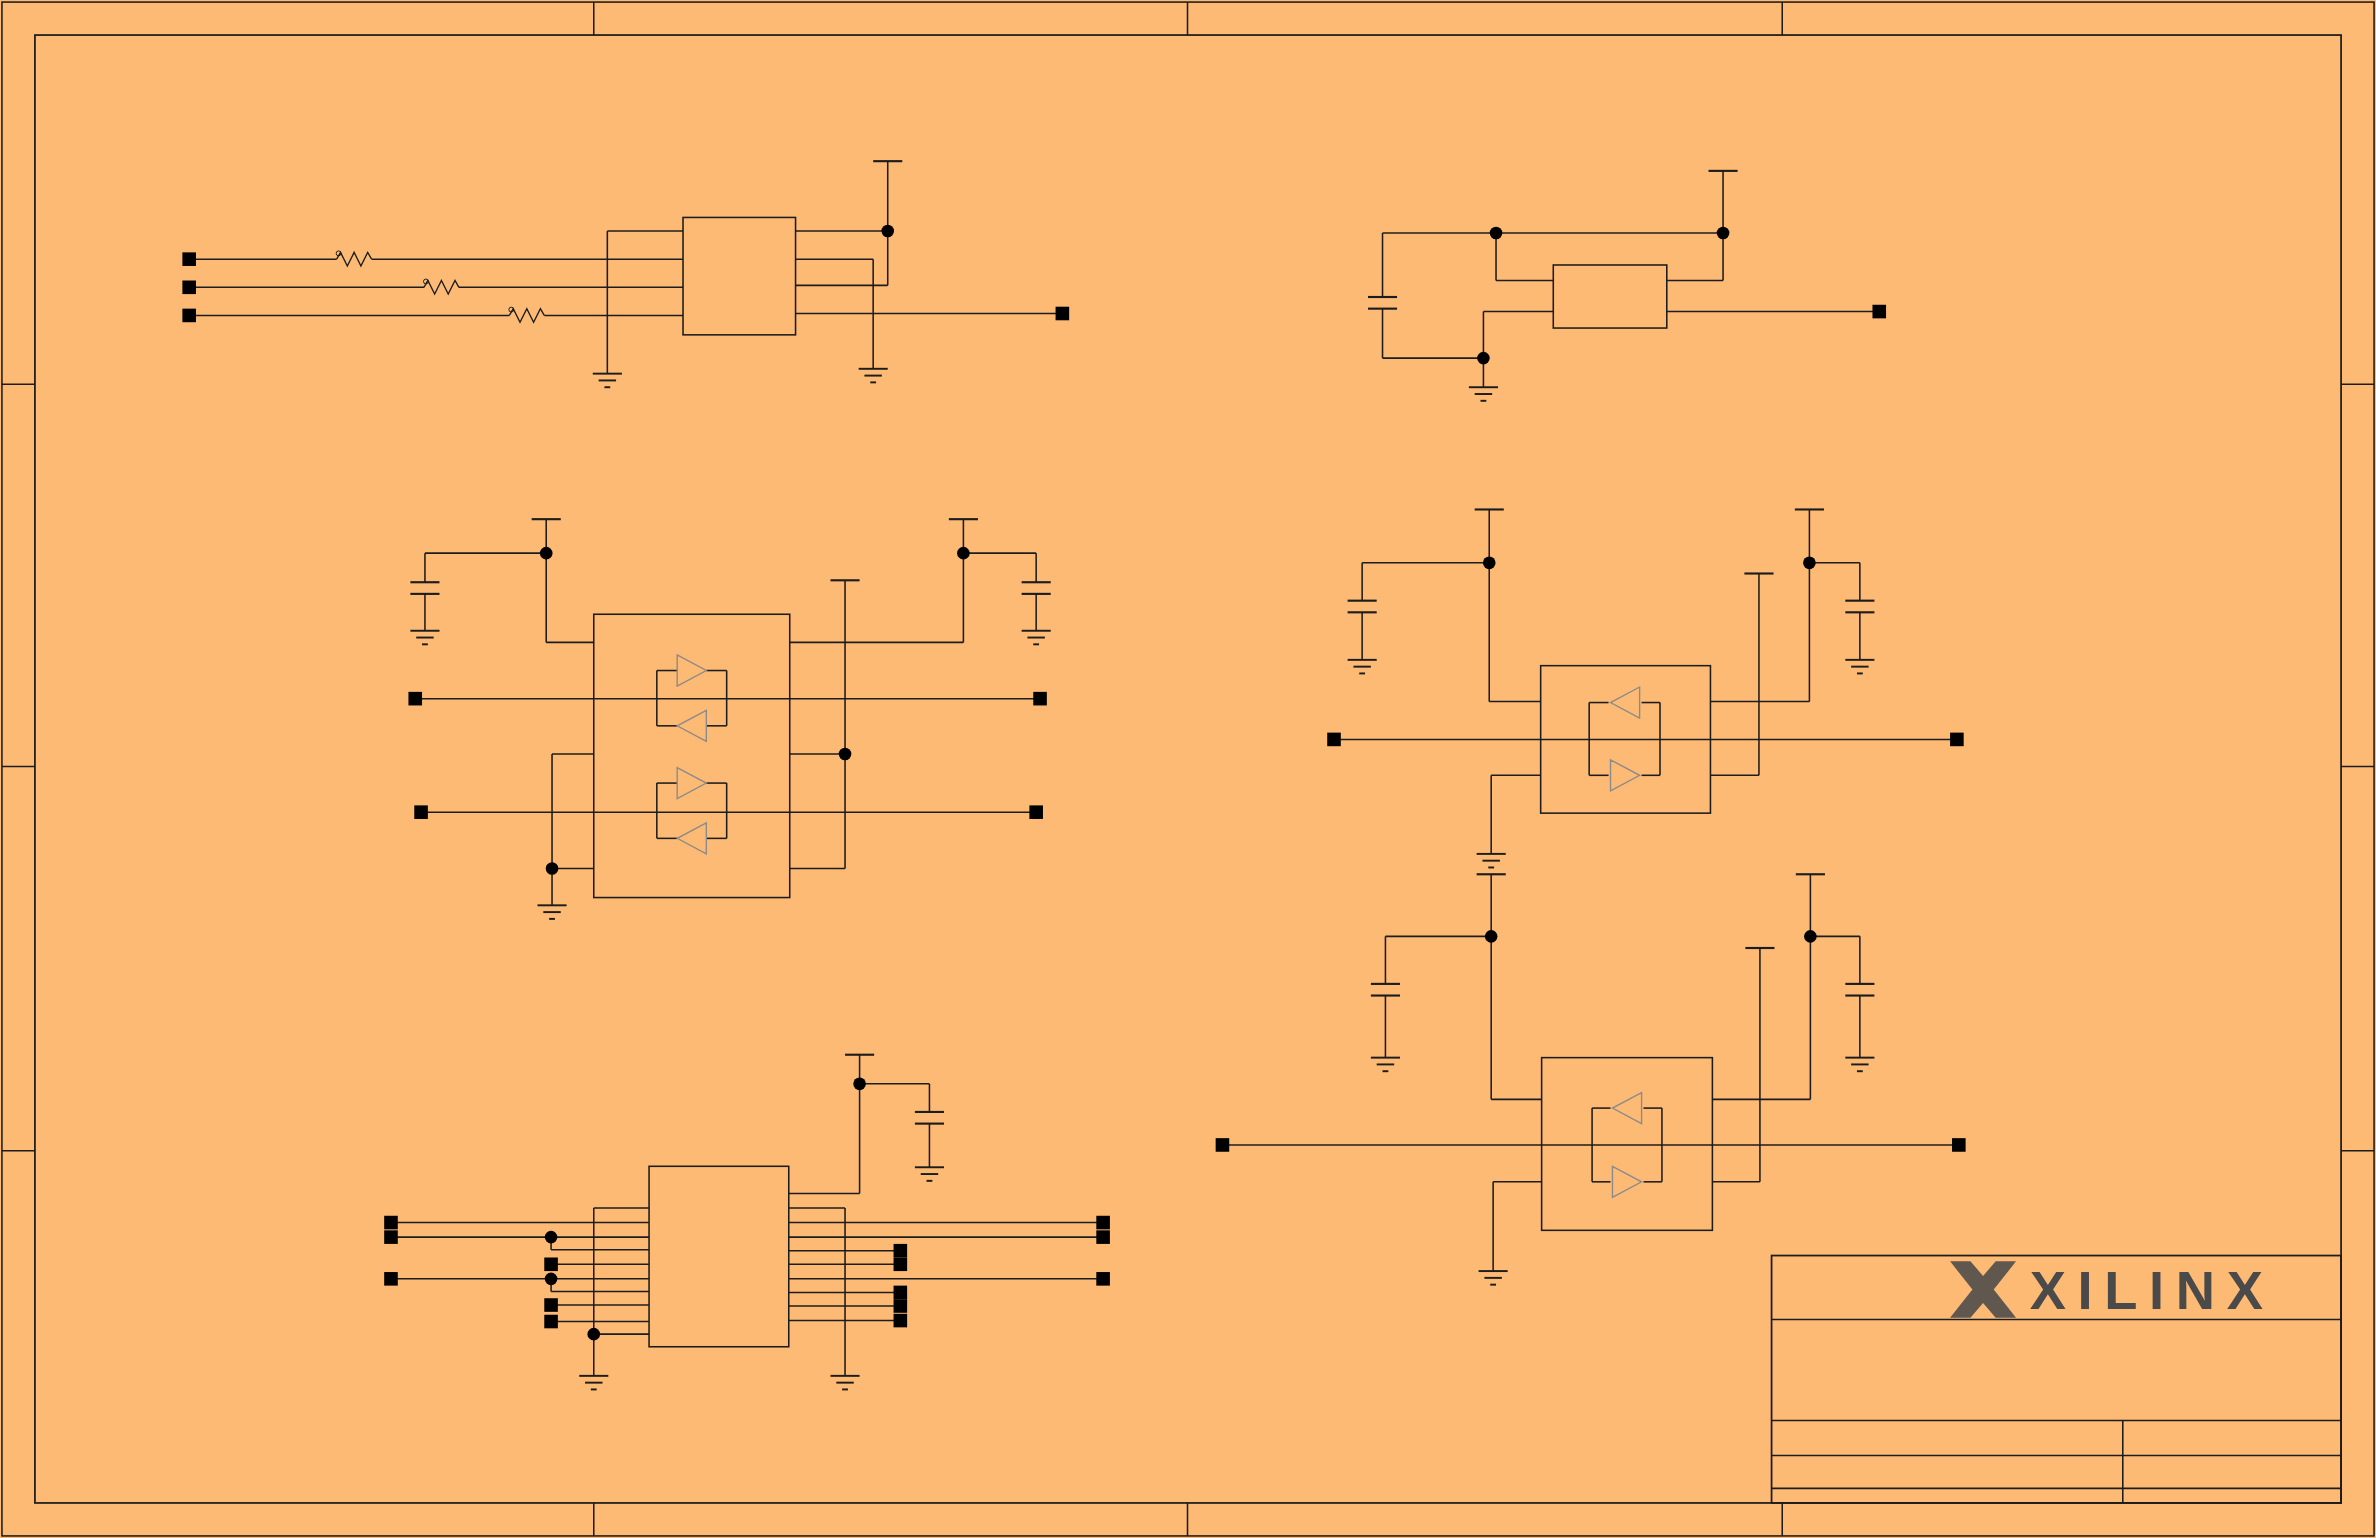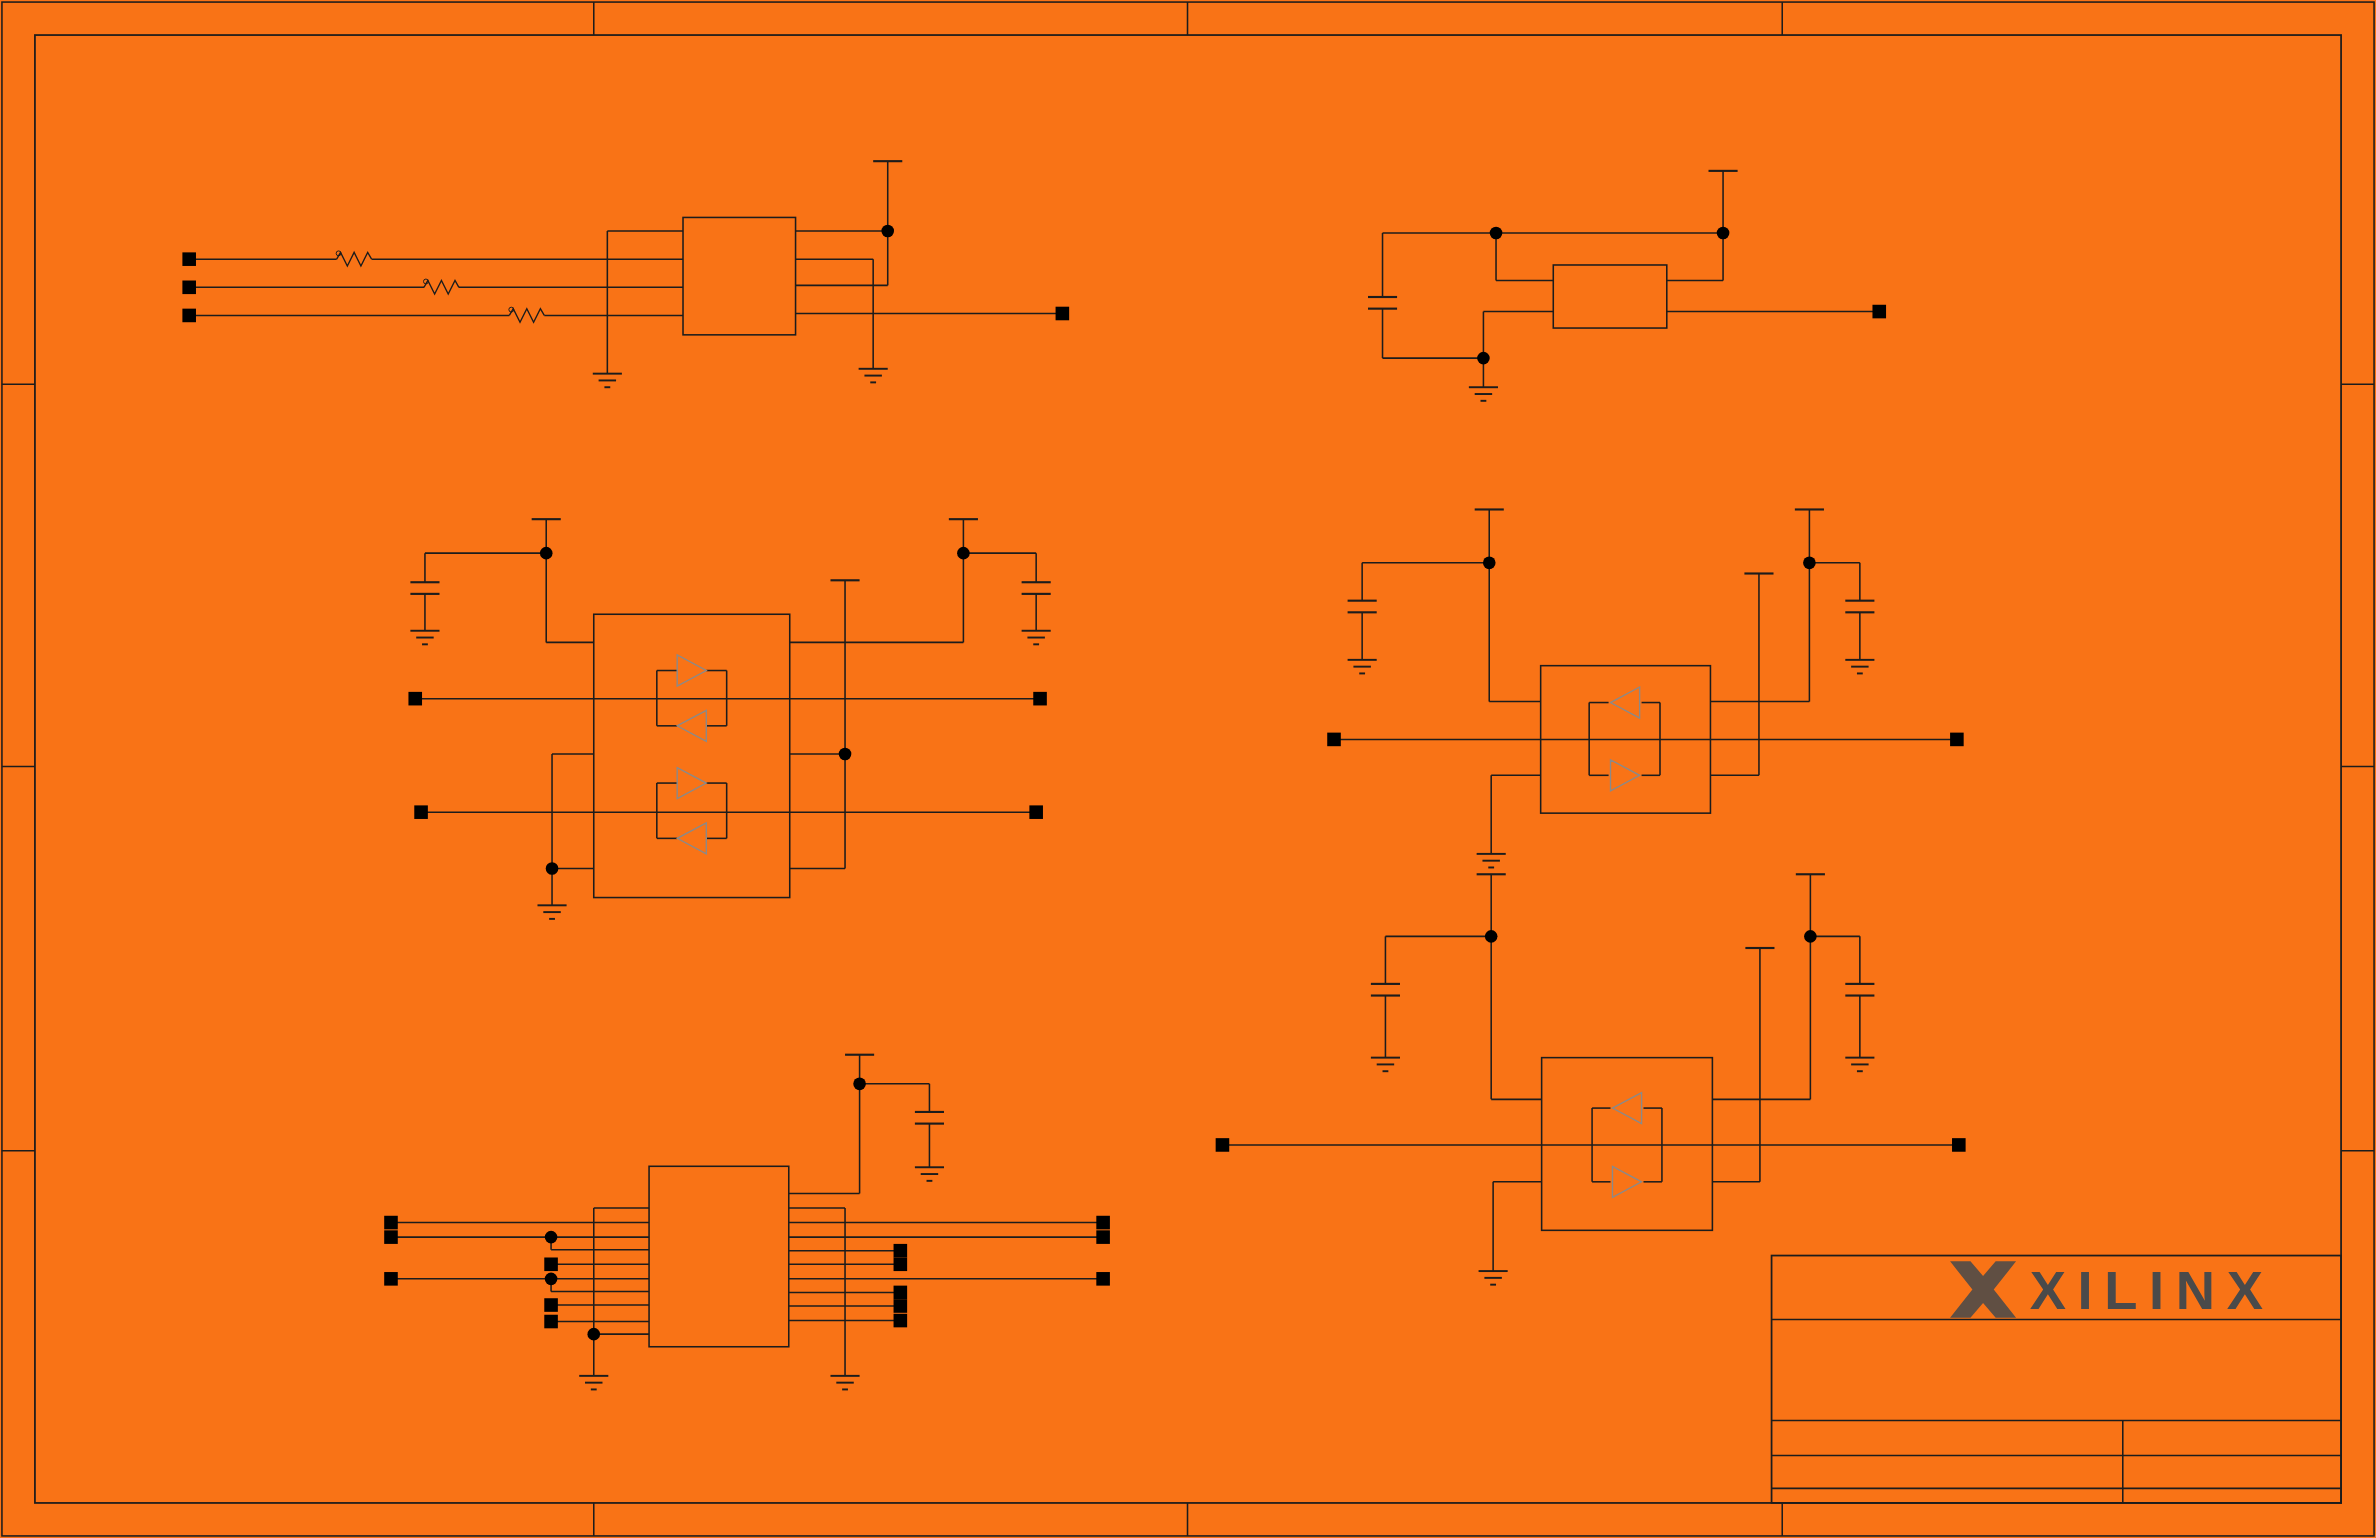--- a/index.html
+++ b/index.html
@@ -1,16 +1,16 @@
 <!DOCTYPE html>
 <html><head>
 <meta charset="utf-8">
 <style>
   html,body{margin:0;padding:0;background:#ffffff;}
-  .sheet{position:relative;width:2376px;height:1538px;background:#f97316;overflow:hidden;}
+  .sheet{position:relative;width:2376px;height:1538px;background:#fdba74;overflow:hidden;}
   svg{position:absolute;left:0;top:0;}
   .brand-text{font-family:"Liberation Sans", sans-serif;font-size:56px;letter-spacing:12px;fill:#4a4a4a;font-weight:bold;}
 </style>
 </head>
 <body>
 
 <div class="sheet">
   <svg id="schematic" width="2376" height="1538" viewBox="0 0 2449 1585" xmlns="http://www.w3.org/2000/svg">
     <g id="frame-layer">
         <rect x="2" y="2" width="2445" height="1581" fill="none" stroke="#1c1c1c" stroke-width="1.6"></rect>

